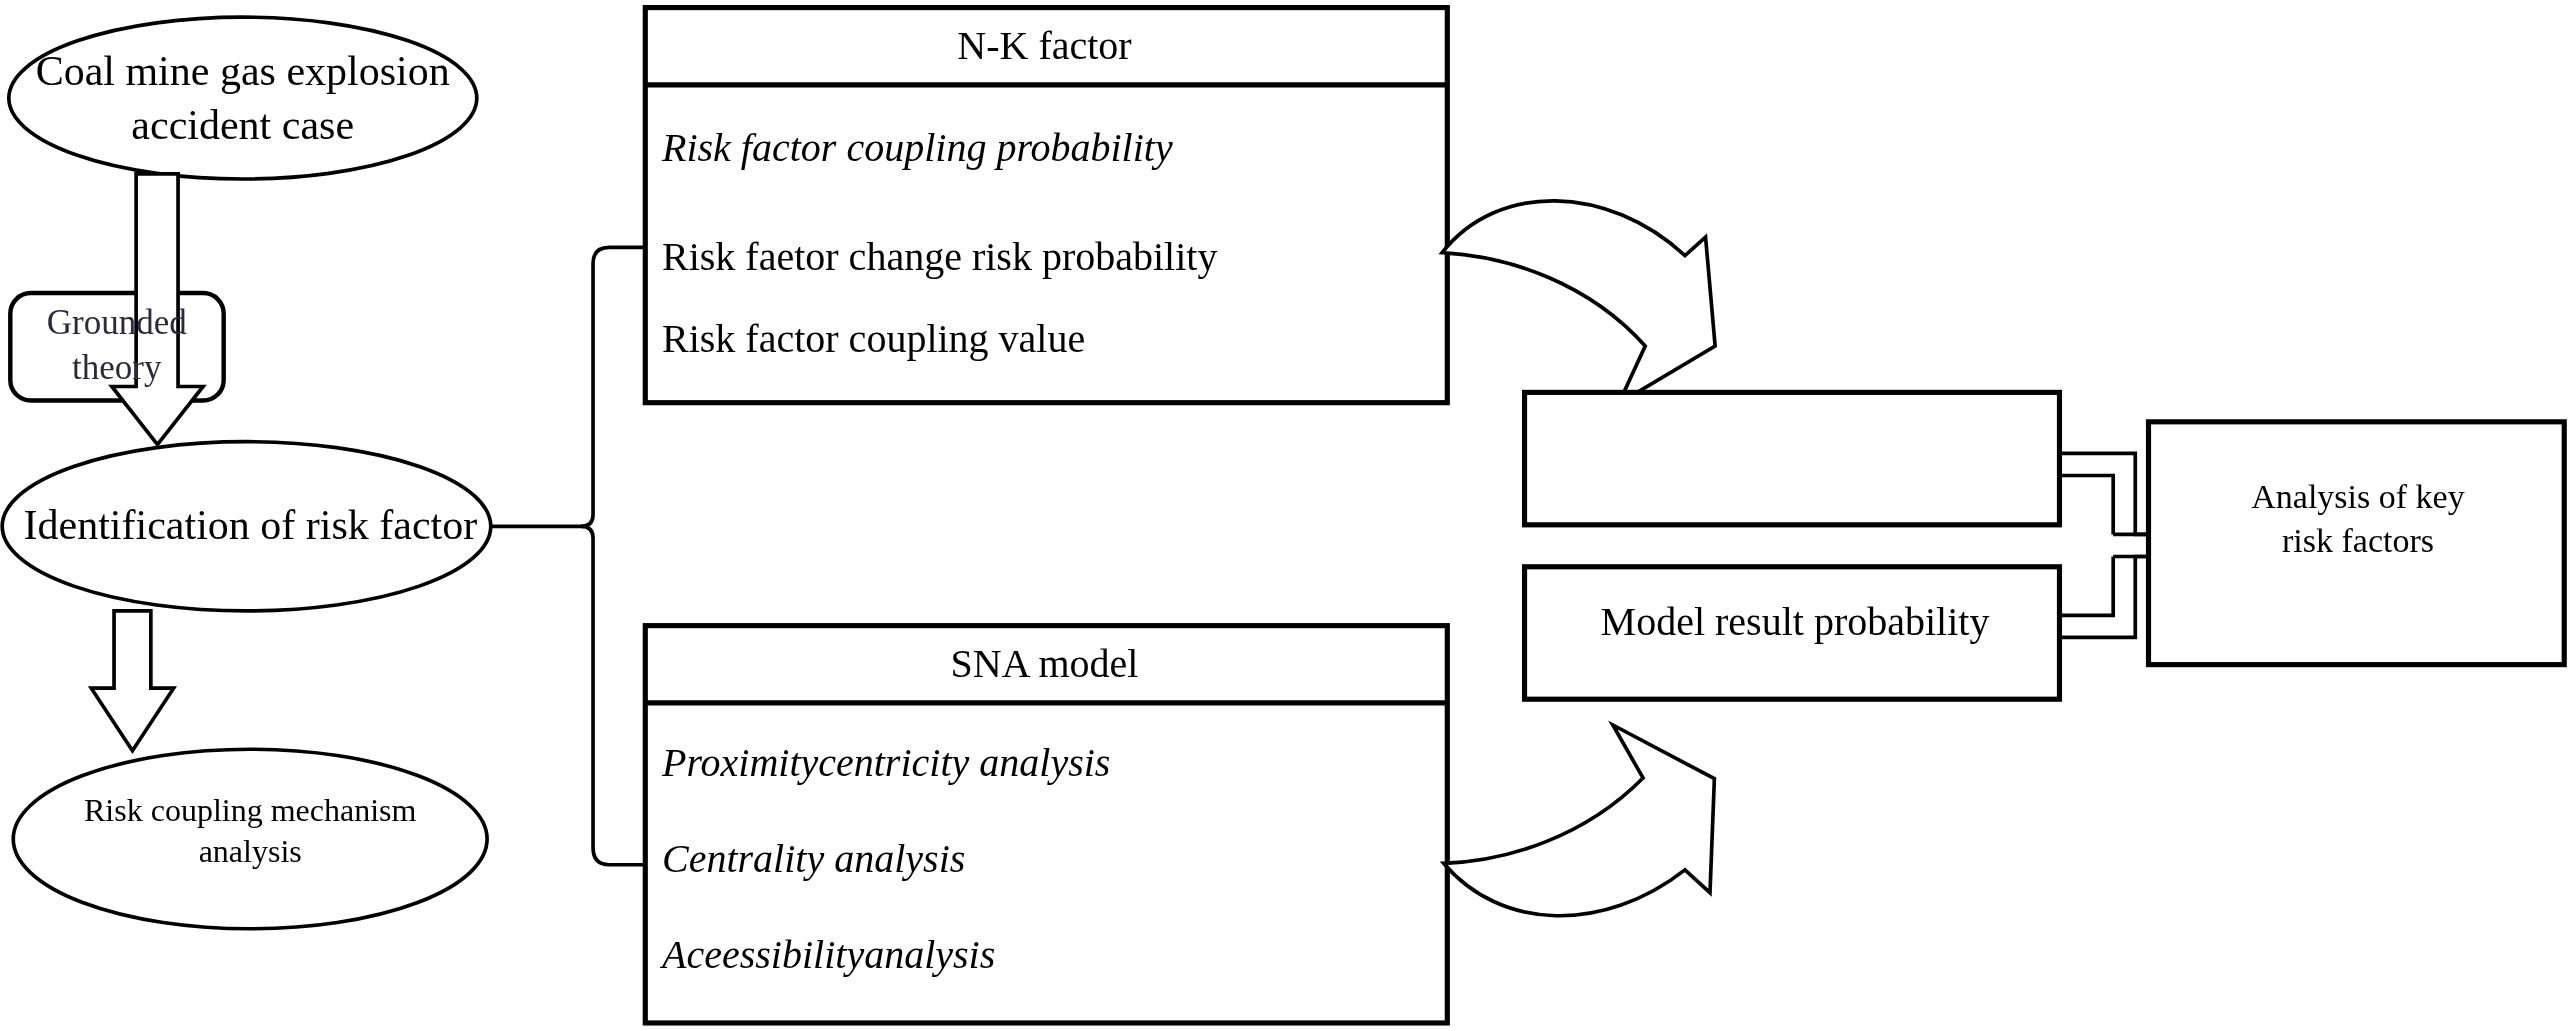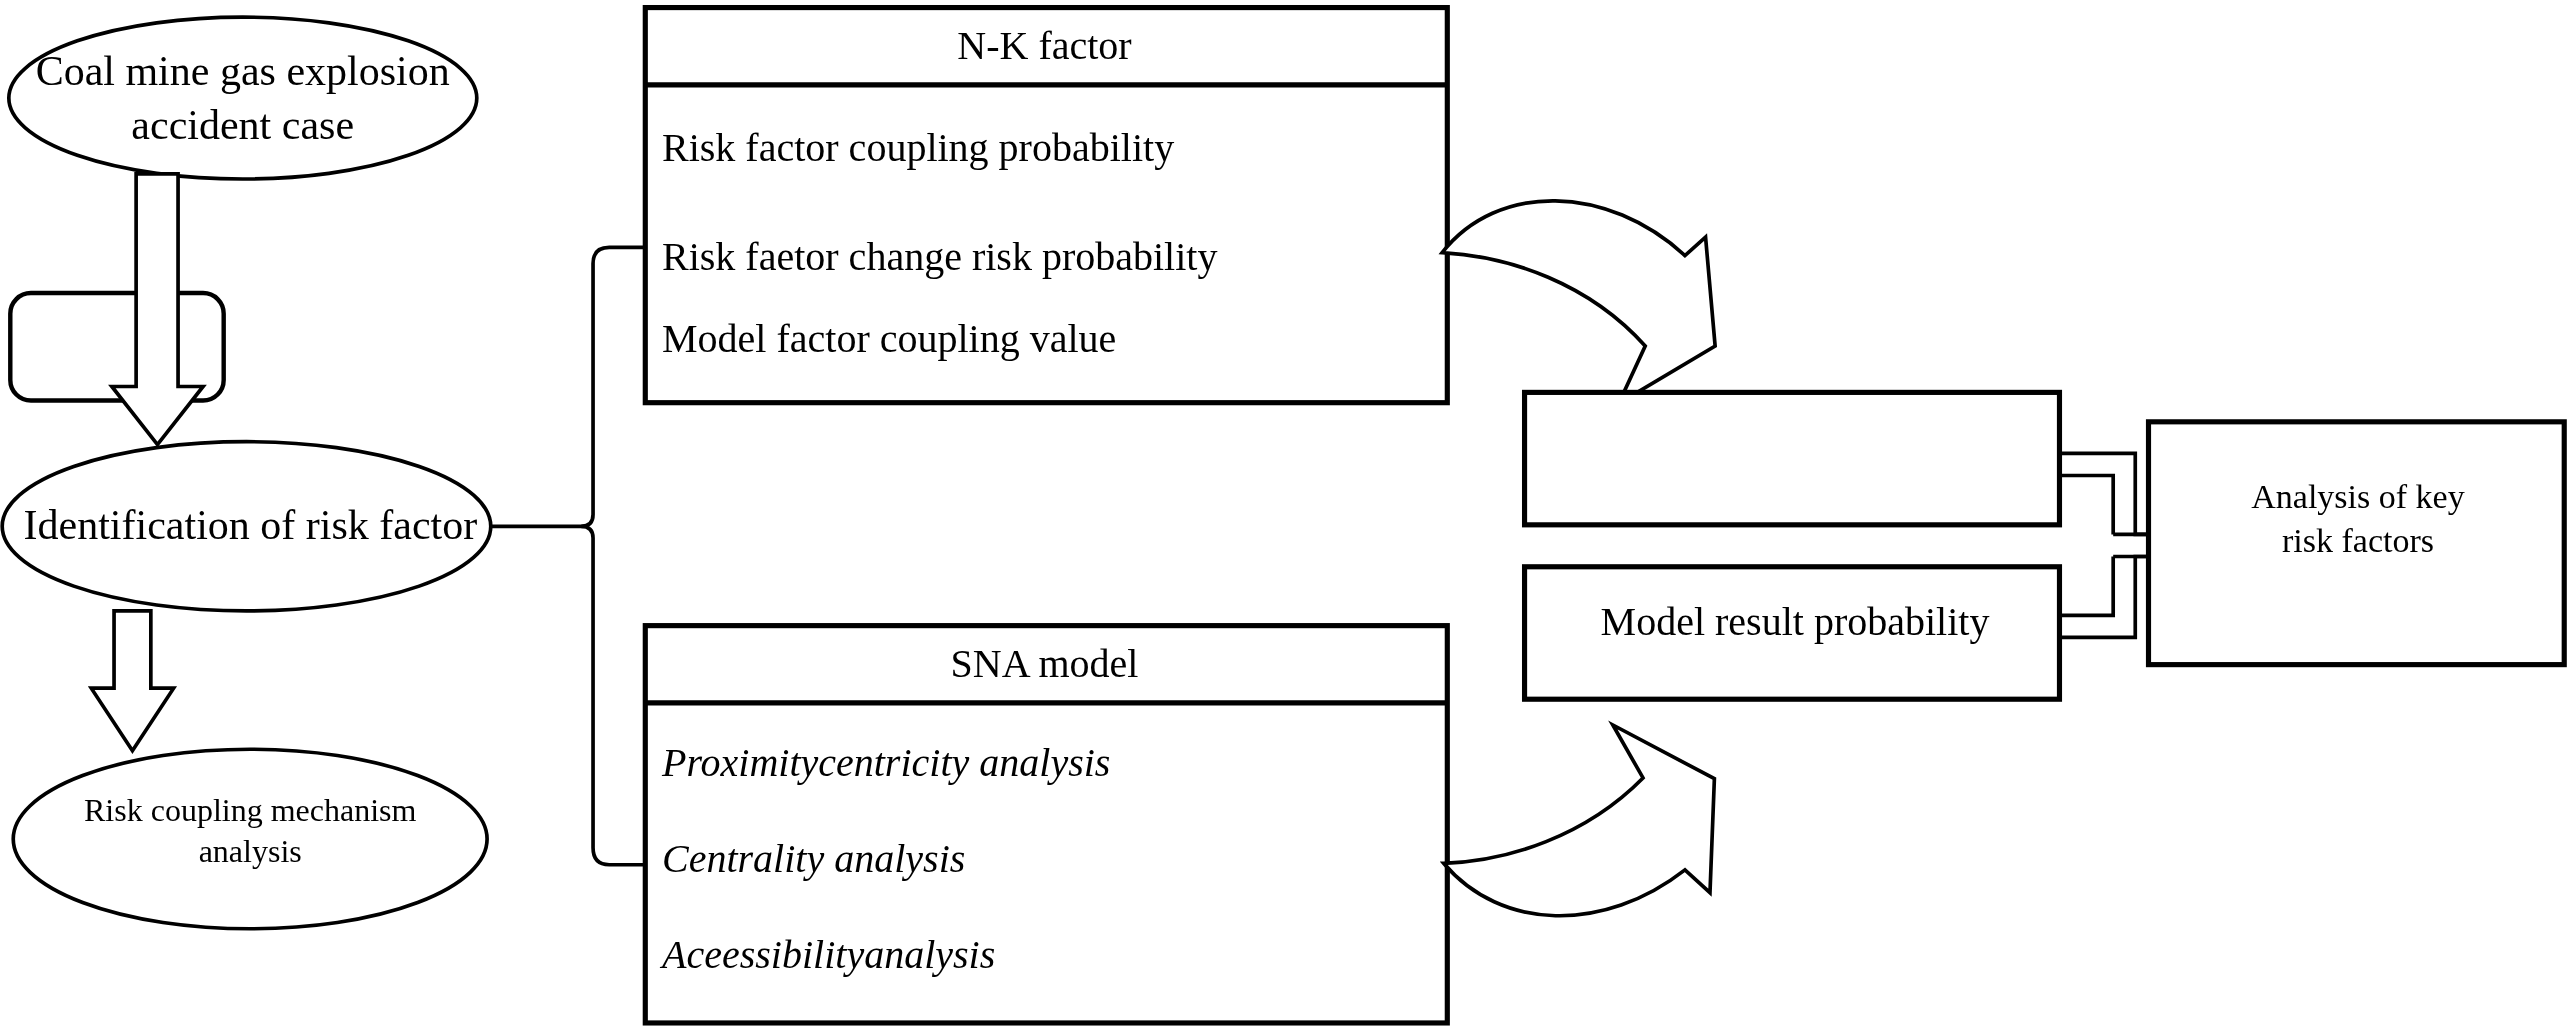--- a/index.html
+++ b/index.html
@@ -51,21 +51,21 @@
   #lbl-keyrisk     { left: 2152px; top: 438px;  width: 412px; height: 162px; font-size: 34px; text-align: center; }
 
   .box-list-item {
     position: absolute;
     font-size: 40px;
     text-align: left;
     white-space: nowrap;
     pointer-events: none;
   }
   .nk-item { left: 662px; }
-  .nk-item-0 { top: 124px; }
+  .nk-item-0 { top: 124px; font-style: italic; }
   .nk-item-1 { top: 233px; text-align: right; }
   .nk-item-2 { top: 315px; }
   .sna-item { left: 662px; font-style: italic; }
   .sna-item-0 { top: 739px; }
   .sna-item-1 { top: 835px; }
   .sna-item-2 { top: 931px; }
 </style>
 </head>
 <body>
 
@@ -161,31 +161,33 @@
                L 2872 836
                L 2872 756"></path>
       <line x1="2872" y1="726" x2="2920" y2="726" stroke="#000000" stroke-width="5"></line>
       <line x1="2872" y1="756" x2="2920" y2="756" stroke="#000000" stroke-width="5"></line>
     </g>
   </svg>
 
   <div class="node-label" id="lbl-case">Coal mine gas explosion
 accident case</div>
 
+  <div class="node-label" id="lbl-grounded">Grounded
+theory</div>
 
   <div class="node-label" id="lbl-ident">Identification of risk factor</div>
 
   <div class="node-label" id="lbl-mech">Risk coupling mechanism
 analysis</div>
 
   <div class="node-label" id="lbl-nk-title">N-K factor</div>
 
   <div class="box-list-item nk-item nk-item-0">Risk factor coupling probability</div>
   <div class="box-list-item nk-item nk-item-1">Risk faetor change risk probability</div>
-  <div class="box-list-item nk-item nk-item-2">Model factor coupling value</div>
+  <div class="box-list-item nk-item nk-item-2">Risk factor coupling value</div>
 
   <div class="node-label" id="lbl-sna-title">SNA model</div>
 
   <div class="box-list-item sna-item sna-item-0">Proximitycentricity analysis</div>
   <div class="box-list-item sna-item sna-item-1">Centrality analysis</div>
   <div class="box-list-item sna-item sna-item-2">Aceessibilityanalysis</div>
 
 
   <div class="node-label" id="lbl-modelres">Model result probability</div>
 

